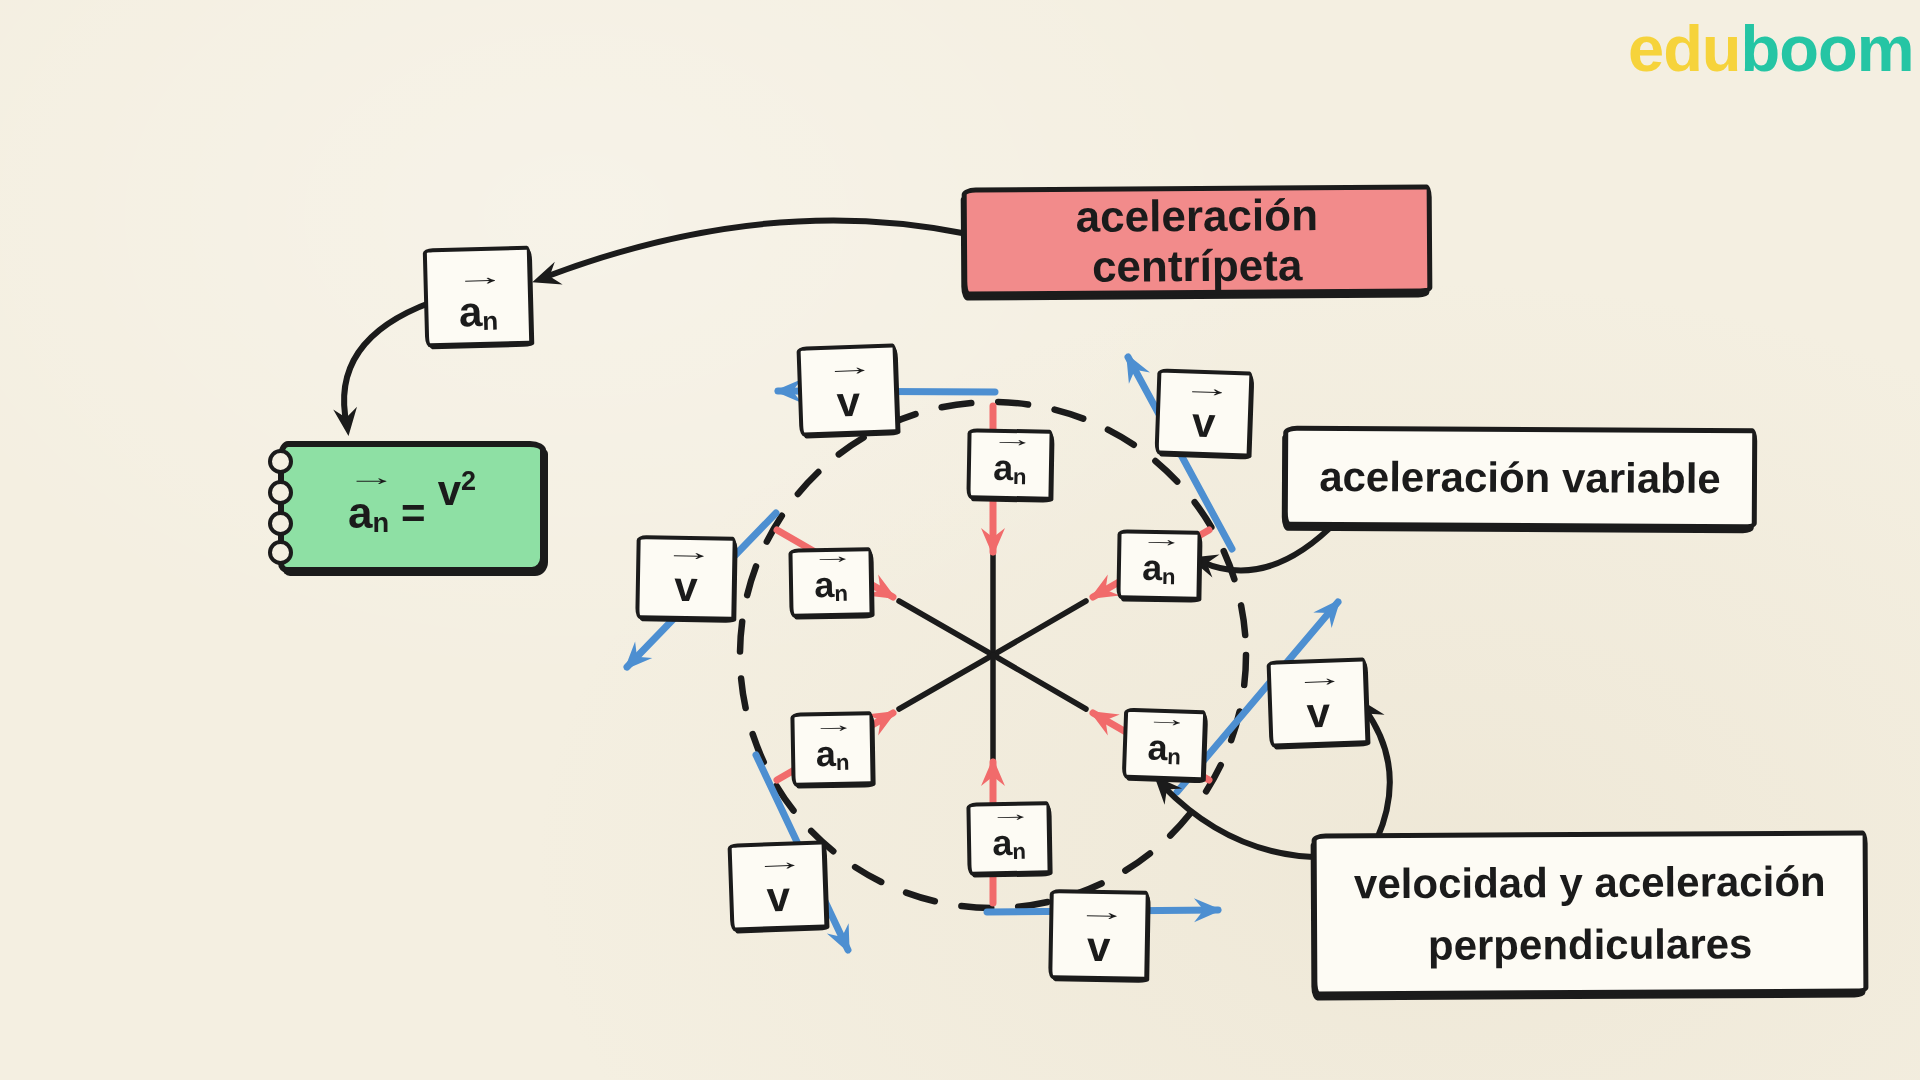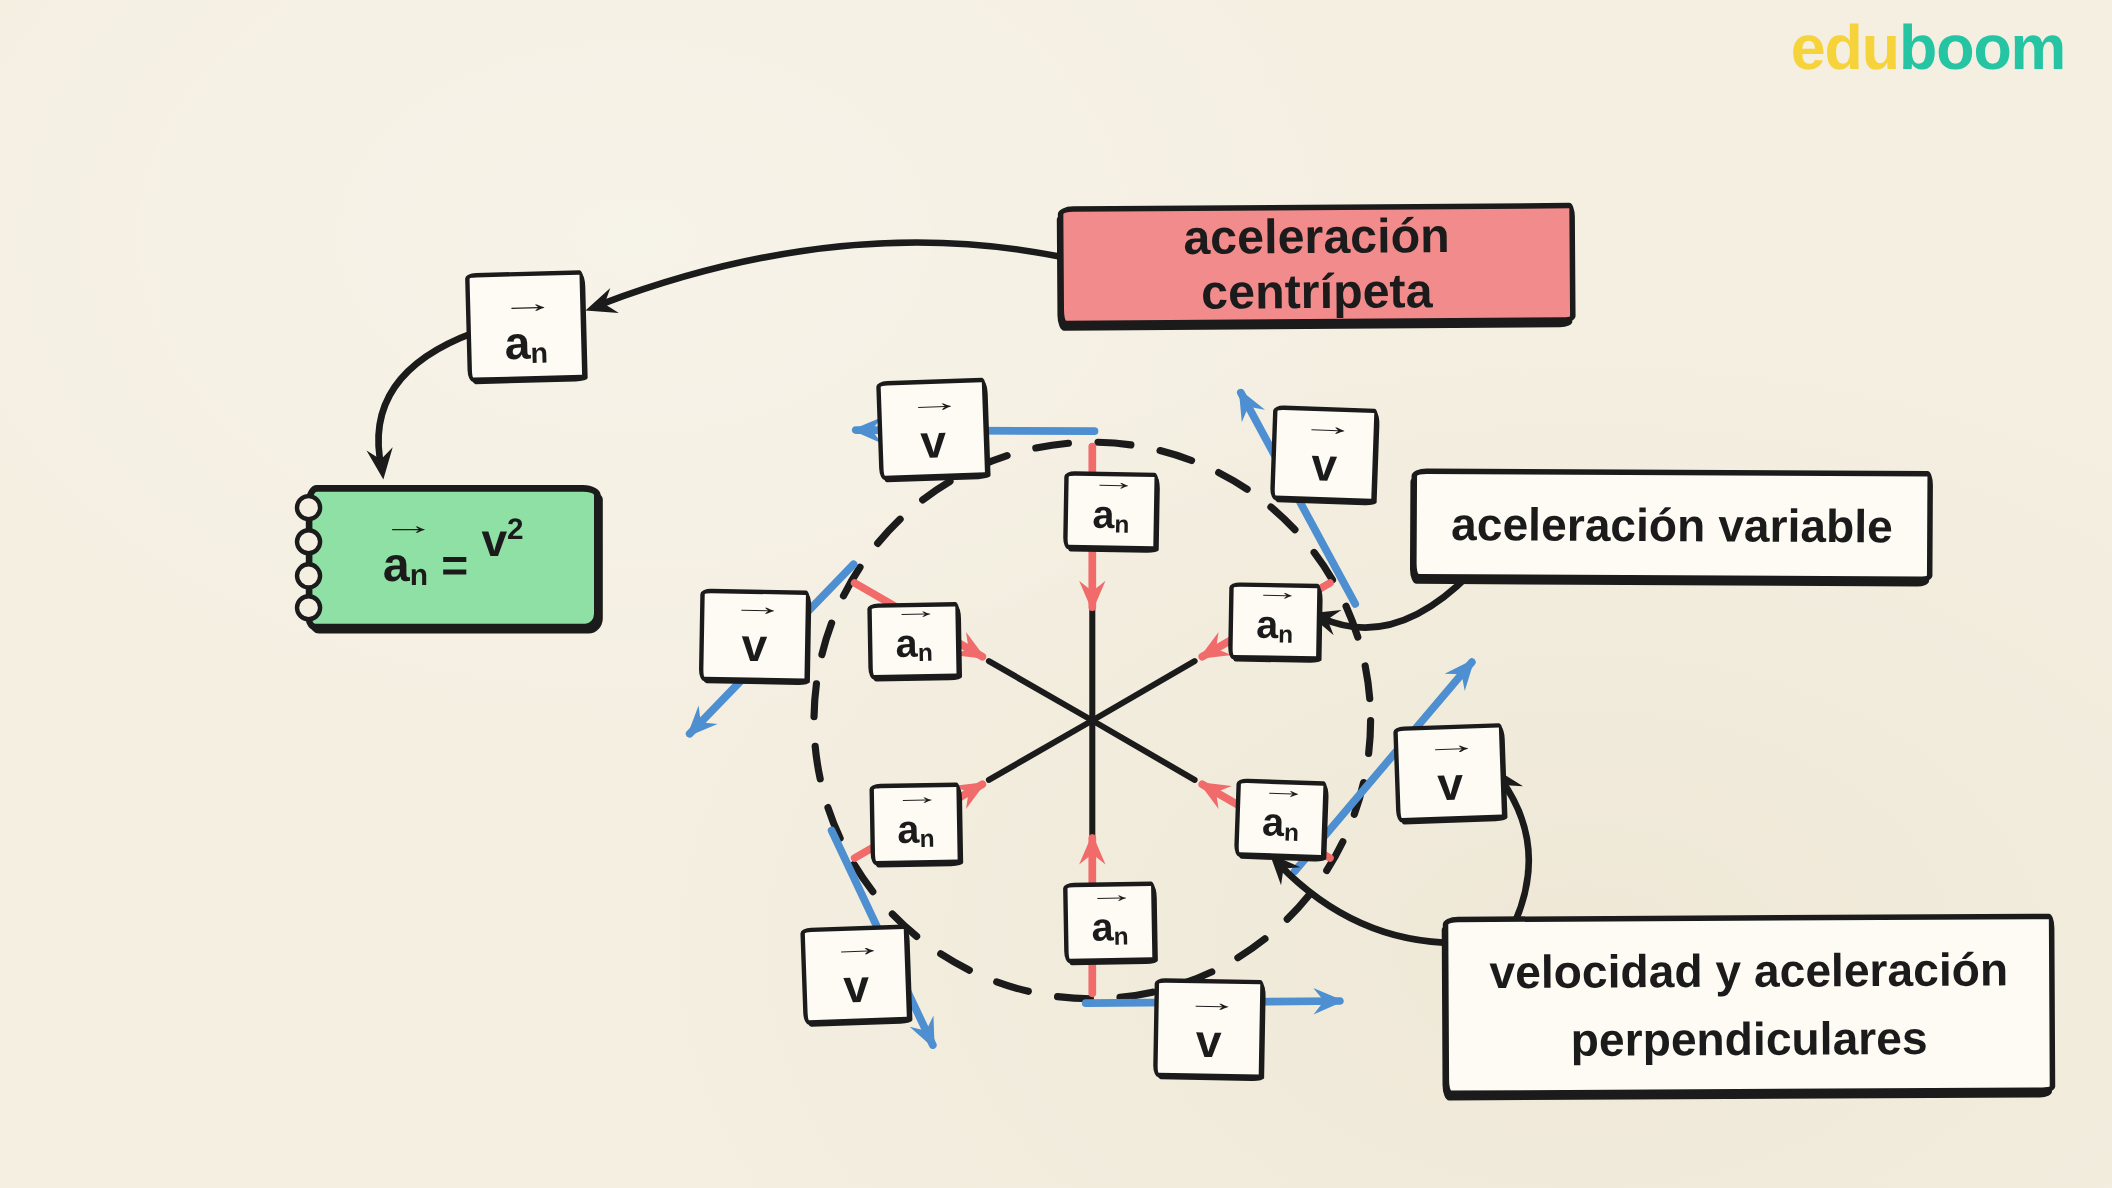--- a/index.html
+++ b/index.html
@@ -10,21 +10,21 @@
   #stage{
     position:relative;width:1920px;height:1080px;overflow:hidden;
     background:
       radial-gradient(1200px 800px at 30% 20%, rgba(255,255,255,.25), rgba(255,255,255,0) 60%),
       radial-gradient(1400px 900px at 75% 80%, rgba(214,200,170,.18), rgba(214,200,170,0) 65%),
       var(--background,#F4EFE1);
   }
   svg.layer{position:absolute;left:0;top:0;}
 
   
-  .logo{position:absolute;left:1628px;top:16px;font-size:57px;font-weight:800;letter-spacing:-1px;line-height:1;}
+  .logo{position:absolute;left:1628px;top:16px;font-size:65px;font-weight:800;letter-spacing:-1px;line-height:1;}
   .logo .p1{color:var(--logo-yellow,#F6D33B);}
   .logo .p2{color:var(--logo-teal,#25C5A4);}
 
   
   .tag{
     position:absolute;display:flex;align-items:center;justify-content:center;
     border:5px solid var(--ink,#1B1B1B);
     color:var(--ink,#1B1B1B);
     font-weight:bold;text-align:center;
     box-shadow:-2px 5px 0 -1px var(--ink,#1B1B1B);

